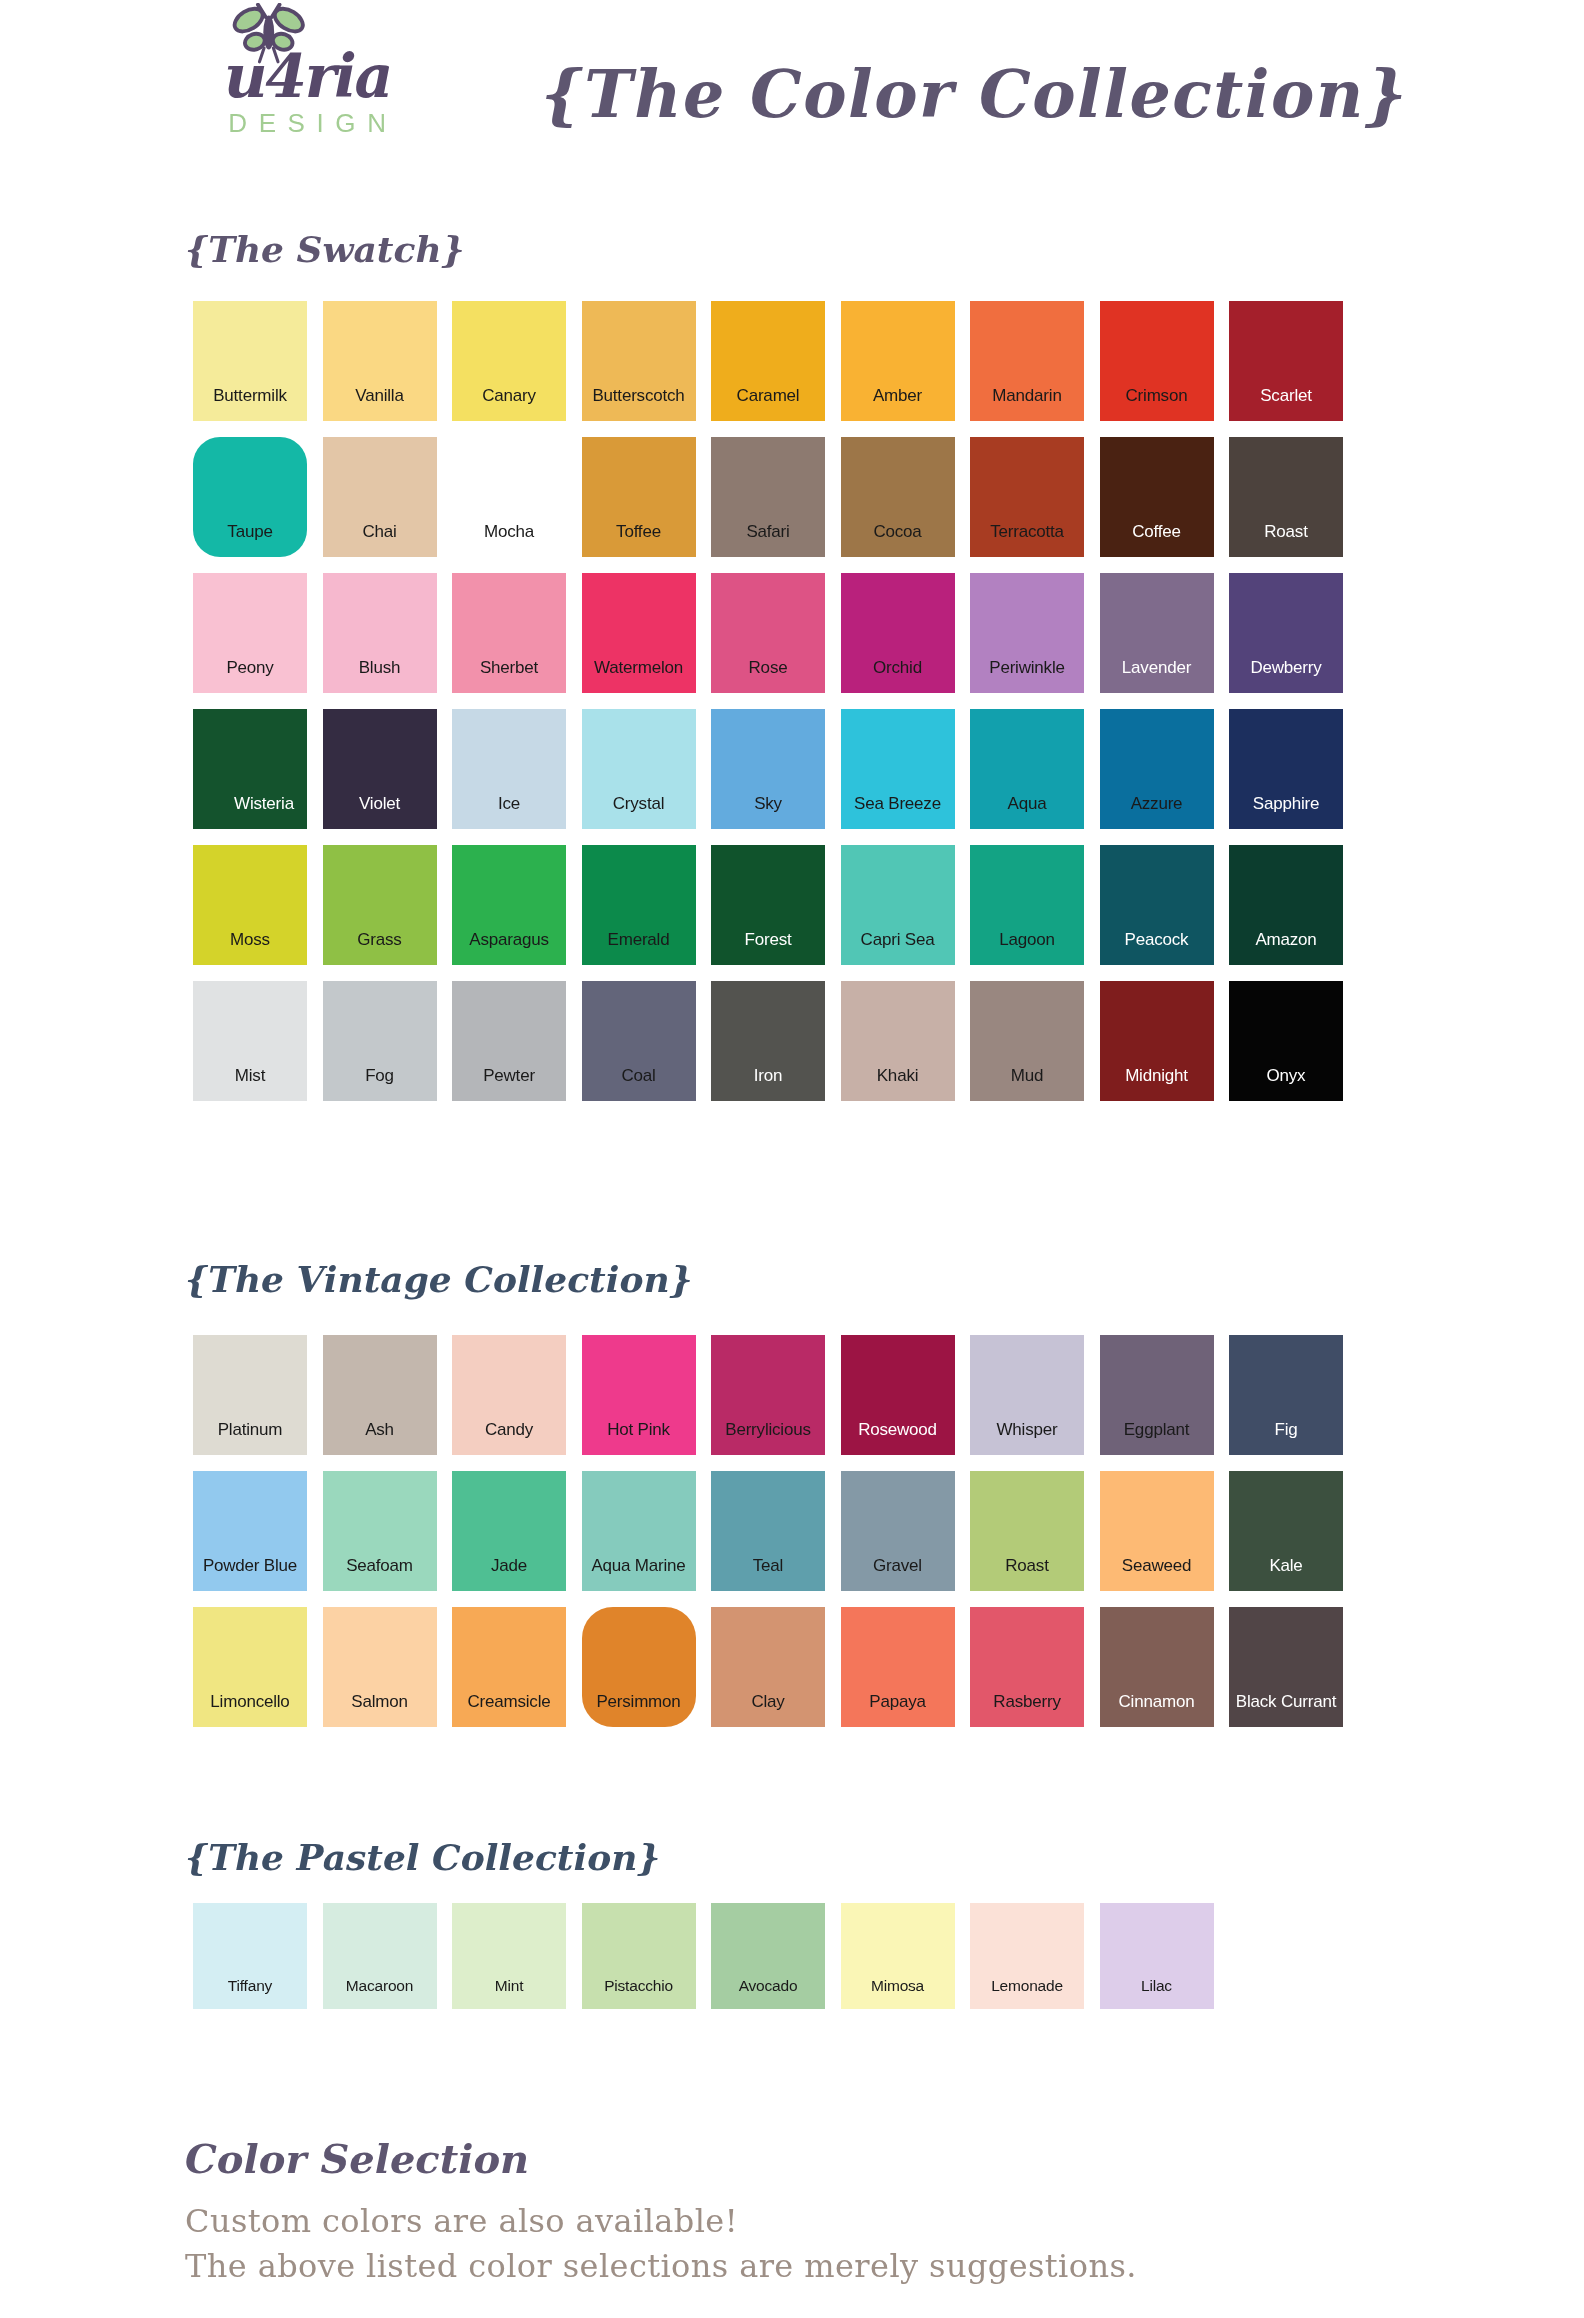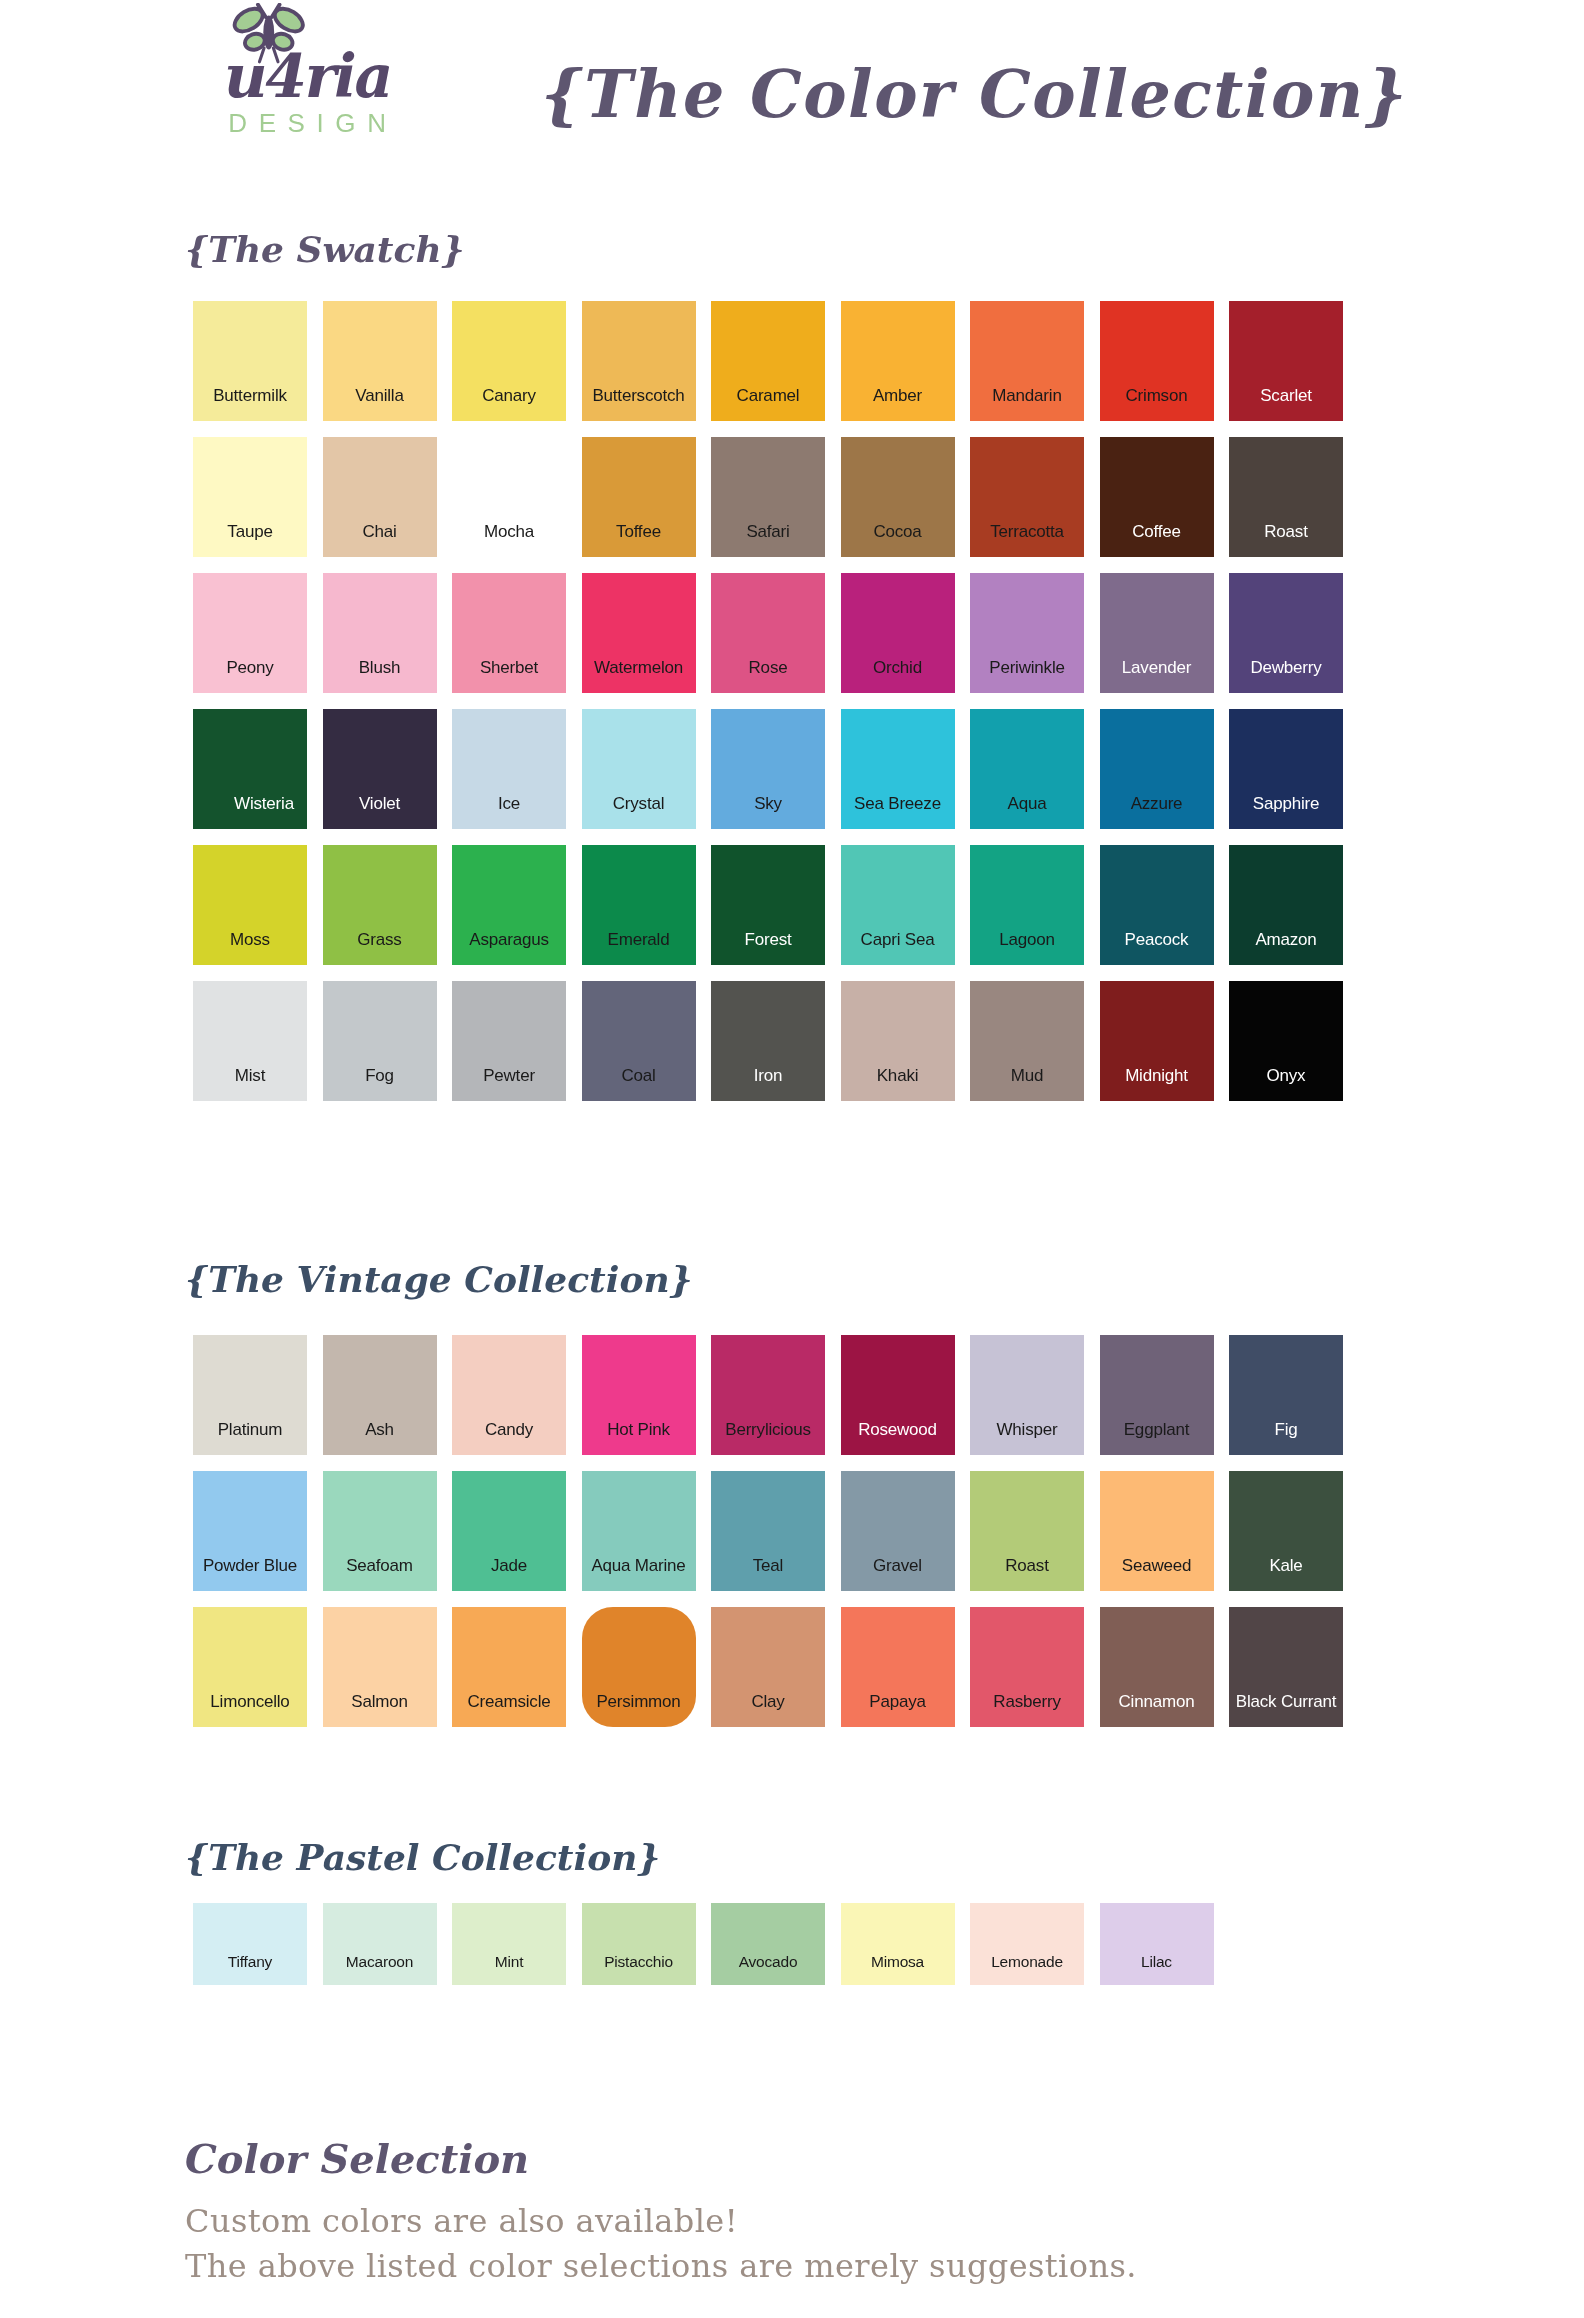--- a/index.html
+++ b/index.html
@@ -107,21 +107,21 @@
     height: 120px;
     margin-right: 15.5px;
     position: relative;
     display: flex;
     align-items: flex-end;
     justify-content: center;
     padding-bottom: 17px;
   }
   .swatch:last-child { margin-right: 0; }
 
-  .swatch-pastel { height: 82px; padding-bottom: 15.5px; }
+  .swatch-pastel { height: 106px; padding-bottom: 15.5px; }
 
   .swatch-label {
     font-family: "Liberation Sans", sans-serif;
     font-size: 17px;
     line-height: 1;
     letter-spacing: -0.2px;
     white-space: nowrap;
     text-align: center;
   }
   .swatch-pastel .swatch-label { font-size: 15.5px; }
@@ -206,21 +206,21 @@
         <span class="swatch-label label-dark">Mandarin</span>
       </div>
       <div class="swatch" style="background: rgb(224, 51, 35);">
         <span class="swatch-label label-dark">Crimson</span>
       </div>
       <div class="swatch" style="background: rgb(164, 31, 43);">
         <span class="swatch-label label-light">Scarlet</span>
       </div>
     </div>
     <div class="swatch-row">
-      <div class="swatch" style="background: #fef9c3;">
+      <div class="swatch" style="background: #14b8a6; border-radius: 27px;">
         <span class="swatch-label label-dark">Taupe</span>
       </div>
       <div class="swatch" style="background: rgb(227, 198, 167);">
         <span class="swatch-label label-dark">Chai</span>
       </div>
       <div class="swatch">
         <span class="swatch-label label-dark">Mocha</span>
       </div>
       <div class="swatch" style="background: rgb(217, 154, 56);">
         <span class="swatch-label label-dark">Toffee</span>

